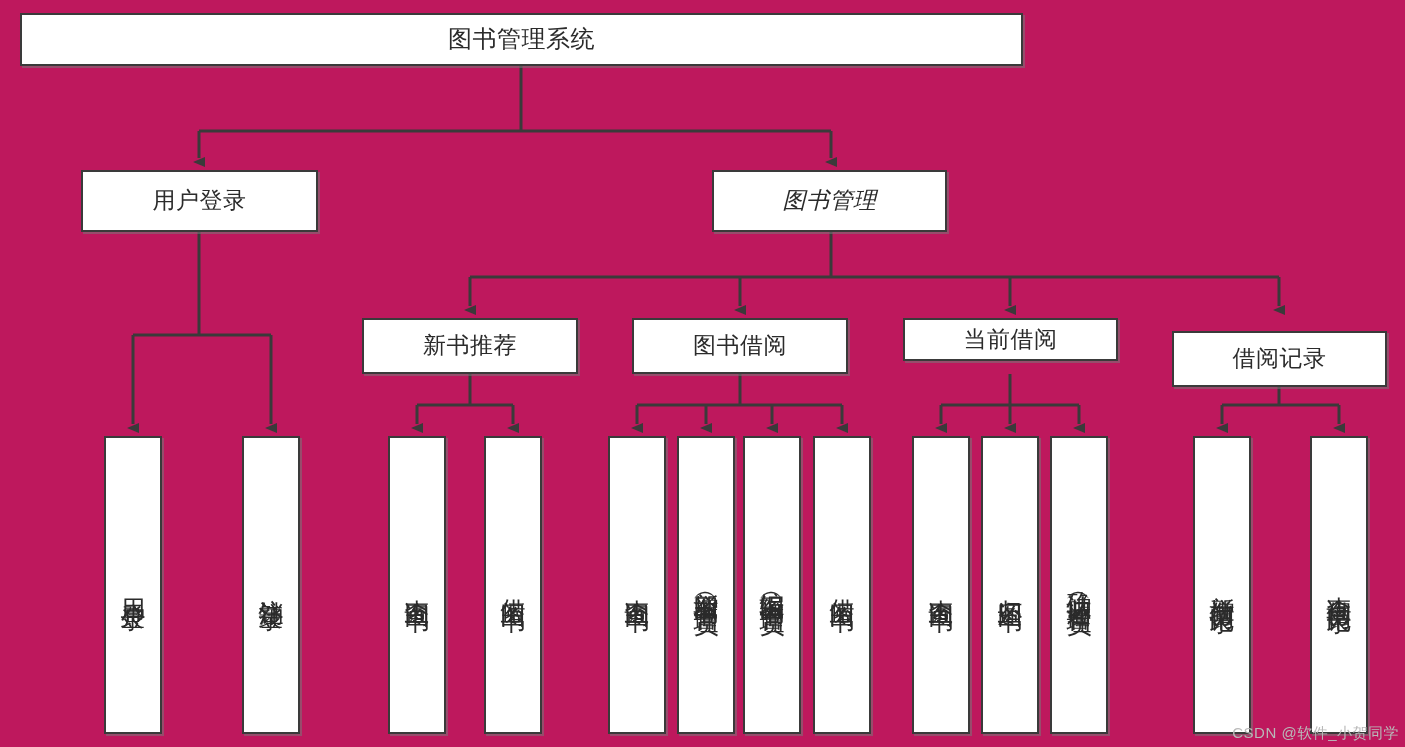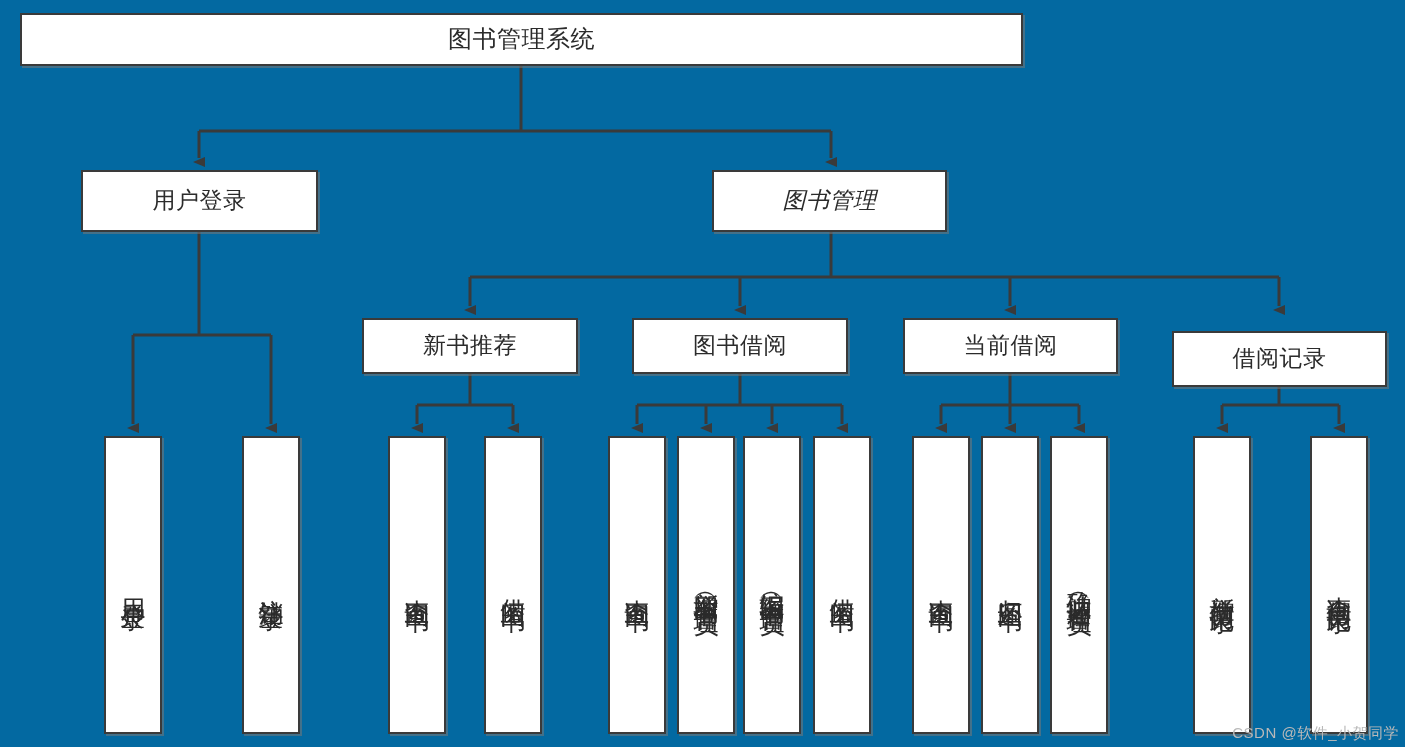--- a/index.html
+++ b/index.html
@@ -8,21 +8,21 @@
     padding: 0;
     background: #ffffff;
   }
   body {
     font-family: "Liberation Sans", "DejaVu Sans", sans-serif;
   }
   #canvas {
     position: relative;
     width: 1405px;
     height: 747px;
-    background: #0369a1;
+    background: #be185d;
     overflow: hidden;
   }
   #edges {
     position: absolute;
     left: 0;
     top: 0;
     width: 1405px;
     height: 747px;
     pointer-events: none;
   }
@@ -141,21 +141,21 @@
   <div class="node horiz" style="left:712px; top:170px; width:235px; height:62px;font-style:italic;">
     <span class="node-label">图书管理</span>
   </div>
 
   <div class="node horiz" style="left:632px; top:318px; width:216px; height:56px;">
     <span class="node-label">图书借阅</span>
   </div>
   <div class="node horiz" style="left:362px; top:318px; width:216px; height:56px;">
     <span class="node-label">新书推荐</span>
   </div>
-  <div class="node horiz" style="left:903px; top:318px; width:215px; height:56px;">
+  <div class="node horiz" style="left:903px; top:318px; width:215px; height:43px;">
     <span class="node-label">当前借阅</span>
   </div>
   <div class="node horiz" style="left:1172px; top:299px; width:215px; height:56px;margin-top:32px;">
     <span class="node-label">借阅记录</span>
   </div>
 
   <div class="node vert" style="left:104px; top:436px; width:58px; height:298px;">
     <span class="node-label">用户登录</span>
   </div>
   <div class="node vert" style="left:242px; top:436px; width:58px; height:298px;">

